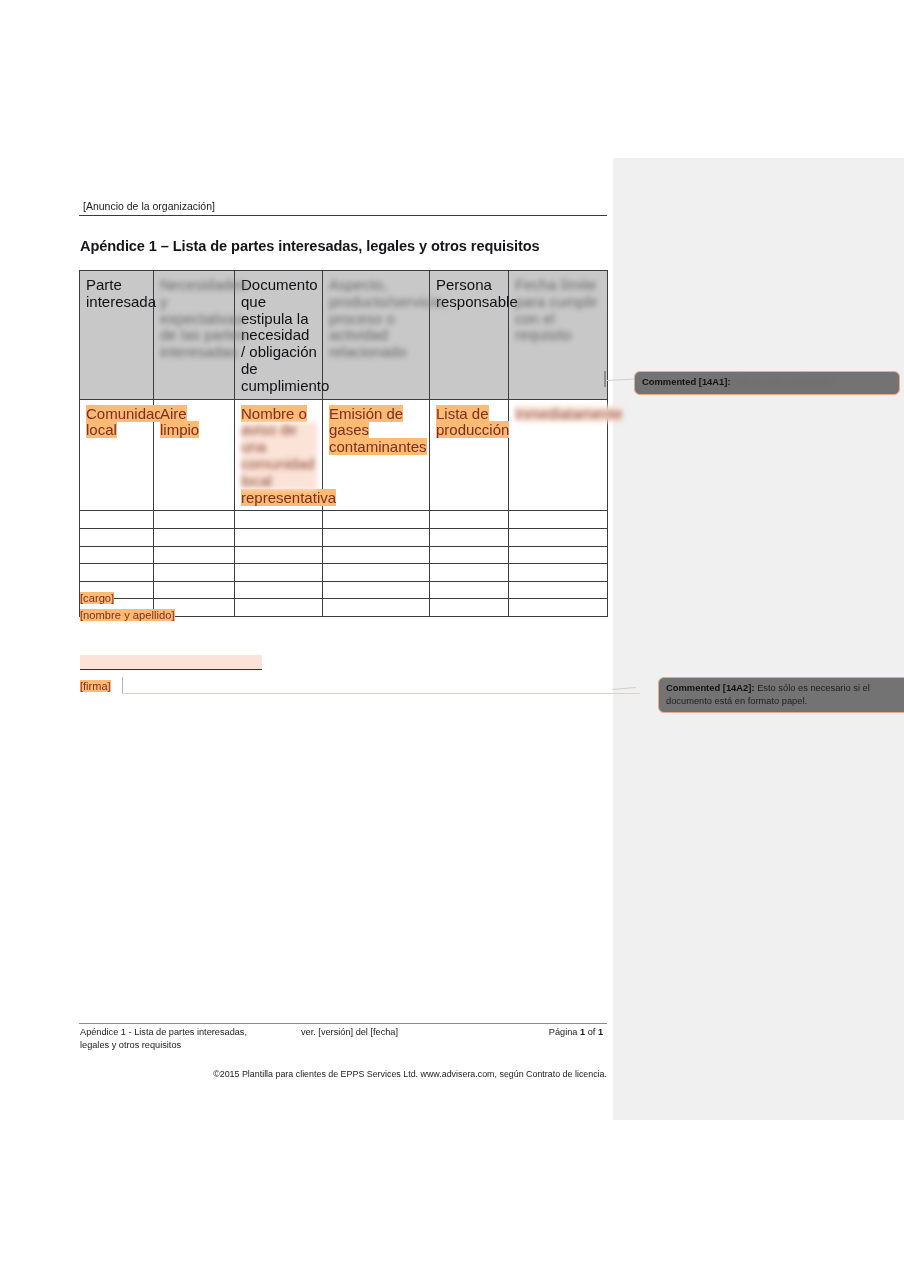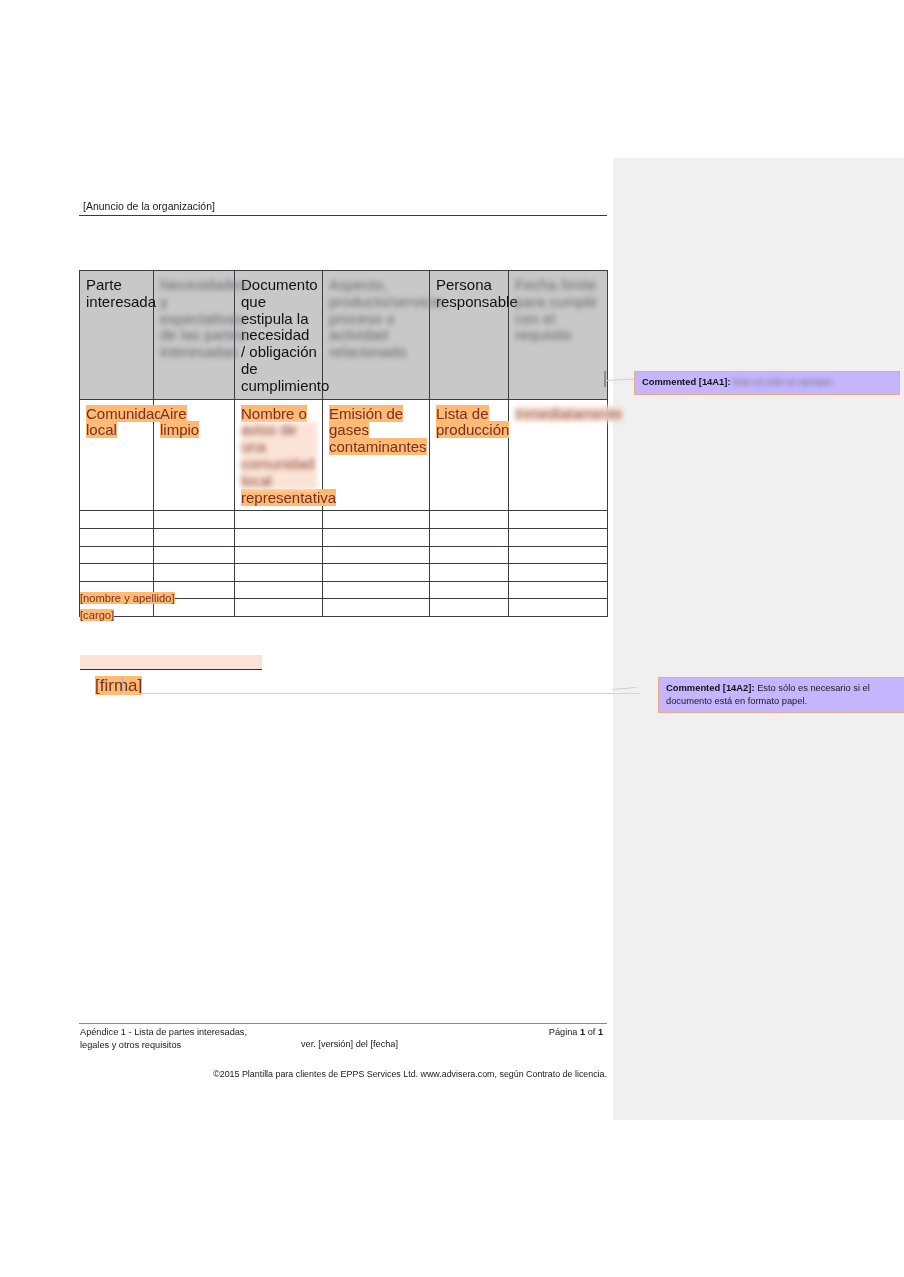--- a/index.html
+++ b/index.html
@@ -136,23 +136,23 @@
     position: absolute;
     left: 80px;
     top: 655px;
     width: 182px;
     height: 14px;
     background: #fbe3d7;
     border-bottom: 1.7px solid #4a2a20;
   }
   #sig-firma {
     position: absolute;
-    left: 95px;
+    left: 80px;
     top: 678px;
-    font-size: 17px;
+    font-size: 11px;
     line-height: 16px;
   }
   #sig-connector {
     position: absolute;
     left: 122px;
     top: 693px;
     width: 518px;
     height: 1px;
     background: #d8d2cf;
   }
@@ -161,23 +161,23 @@
     left: 122px;
     top: 677px;
     width: 1px;
     height: 16px;
     background: #b9b2ae;
   }
 
   
   .comment-box {
     position: absolute;
-    background: #c4b5fd;
+    background: #737373;
     border: 1px solid #e8a98c;
-    border-radius: 0;
+    border-radius: 6px;
     padding: 4px 7px 5px 7px;
     font-size: 9.3px;
     line-height: 12.6px;
     color: #20201f;
     box-sizing: border-box;
   }
   .comment-box .tag {
     font-weight: bold;
     font-size: 9.4px;
     color: #111;
@@ -247,21 +247,20 @@
   #footer .f-left {
     position: absolute;
     left: 1px;
     top: 0;
     width: 230px;
   }
   #footer .f-mid {
     position: absolute;
     left: 222px;
     top: 0;
-    margin-top: 12px;
   }
   #footer .f-right {
     position: absolute;
     right: 4px;
     top: 0;
     text-align: center;
   }
   #footer .f-right b { font-weight: bold; }
   #footer .f-copy {
     position: absolute;
@@ -277,20 +276,21 @@
 
 <div id="page">
 
   <div id="comment-margin"></div>
 
   <div id="doc-header">
     <div class="hdr-text">[Anuncio de la organización]</div>
     <div class="hdr-rule"></div>
   </div>
 
+  <div id="doc-title">Apéndice 1 – Lista de partes interesadas, legales y otros requisitos</div>
 
   <table id="req-table">
     <colgroup>
       <col class="c1">
         <col class="c2">
         <col class="c3">
         <col class="c4">
         <col class="c5">
         <col class="c6">
     </colgroup>
@@ -358,22 +358,22 @@
           <td></td>
           <td></td>
           <td></td>
           <td></td>
           <td></td>
         </tr>
     </tbody>
   </table>
 
   <div id="sig-block">
+    <p class="line"><span class="ins">[cargo]</span></p>
     <p class="line"><span class="ins">[nombre y apellido]</span></p>
-    <p class="line"><span class="ins">[cargo]</span></p>
   </div>
   <div id="sig-rule"></div>
   <div id="sig-firma"><span class="ins">[firma]</span></div>
   <div id="sig-caret"></div>
   <div id="sig-connector"></div>
 
   <div id="anchor-1"></div>
   <div id="leader-1" class="comment-leader"></div>
   <div id="leader-2" class="comment-leader"></div>
 

